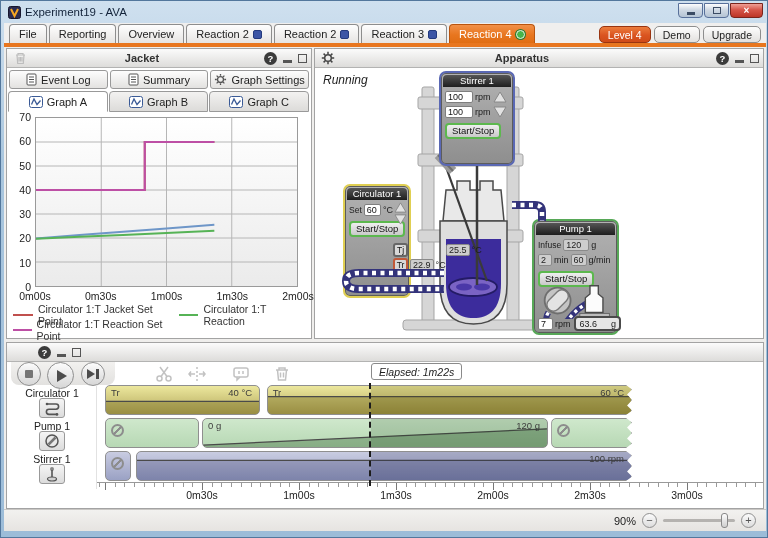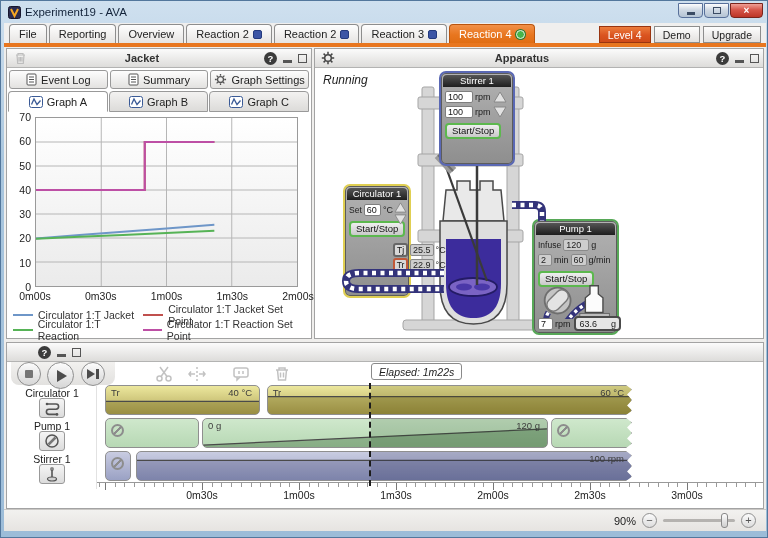--- a/index.html
+++ b/index.html
@@ -19,21 +19,21 @@
   
   #tabrow{position:absolute;left:3px;top:22px;width:762px;height:20px;background:#f0efee;display:flex;align-items:flex-end;}
   #orange-strip{position:absolute;left:3px;top:42px;width:762px;height:4px;background:#e8761f;}
   .tab{height:19px;margin-right:2px;padding:0 9px;display:flex;align-items:center;gap:4px;font-size:11px;color:#222;
     background:linear-gradient(#fefefe,#e6e4e2);border:1px solid #8d8d8d;border-bottom:none;border-radius:4px 4px 0 0;}
   .tab:first-child{margin-left:5px;}
   .tab.active{background:linear-gradient(#f austere);background:linear-gradient(#f19048,#e8761f 55%,#e06d14);color:#fff;border-color:#b9540e;}
   .ind-square{width:9px;height:9px;border-radius:2px;background:#3c55a5;border:1px solid #243a7e;}
   .ind-circle{width:9px;height:9px;border-radius:50%;background:#46b54a;border:1px solid #e8f5e6;box-shadow:0 0 0 1px #2d7a30;}
   #tab-right{margin-left:auto;display:flex;gap:3px;margin-right:5px;align-items:center;}
-  .right-btn{height:17px;padding:1px 8px;font-size:10.5px;display:flex;align-items:center;border-radius:0;
+  .right-btn{height:17px;padding:1px 8px;font-size:10.5px;display:flex;align-items:center;border-radius:5px;
     background:linear-gradient(#fdfdfd,#e2e0de);border:1px solid #8d8d8d;color:#222;}
   .right-btn.orange{background:linear-gradient(#ec7c3c,#da5420 55%,#cf4a18);border-color:#993410;color:#fff;}
   
   #content-bg{position:absolute;left:3px;top:46px;width:762px;height:462px;background:#efeeec;}
   .panel{position:absolute;background:#fff;border:1px solid #a3a3a3;}
   .panel-header{position:absolute;left:0;top:0;right:0;height:19px;display:flex;align-items:center;
     background:linear-gradient(#fbfbfb,#dddcda);border-bottom:1px solid #b3b3b2;padding:0 4px;}
   .ph-title{flex:1;text-align:center;font-size:11px;font-weight:bold;color:#333;}
   .ph-left{width:18px;display:flex;justify-content:center;}
   .ph-right{display:flex;align-items:center;gap:6px;width:52px;justify-content:flex-end;}
@@ -266,24 +266,20 @@
         <span class="ytick" style="left: 0px; top: 46.5714px;">50</span>
         <span class="ytick" style="left: 0px; top: 22.2857px;">60</span>
         <span class="ytick" style="left: 0px; top: -2px;">70</span>
         <span class="xtick" style="left: 6px;">0m00s</span>
         <span class="xtick" style="left: 71.75px;">0m30s</span>
         <span class="xtick" style="left: 137.5px;">1m00s</span>
         <span class="xtick" style="left: 203.25px;">1m30s</span>
         <span class="xtick" style="left: 269px;">2m00s</span>
       </div>
     <div id="legend">
-        <div class="legend-item" style="flex: 0 0 44%;">
-          <span class="legend-swatch" style="background: rgb(110, 150, 200);"></span>
-          <span>Circulator 1:T Jacket</span>
-        </div>
         <div class="legend-item" style="flex: 0 0 56%;">
           <span class="legend-swatch" style="background: rgb(192, 80, 77);"></span>
           <span>Circulator 1:T Jacket Set Point</span>
         </div>
         <div class="legend-item" style="flex: 0 0 44%;">
           <span class="legend-swatch" style="background: rgb(86, 179, 86);"></span>
           <span>Circulator 1:T Reaction</span>
         </div>
         <div class="legend-item" style="flex: 0 0 56%;">
           <span class="legend-swatch" style="background: rgb(189, 79, 165);"></span>
@@ -363,21 +359,21 @@
         <svg width="13" height="11" viewBox="0 0 14 12">
             <polygon points="7,1 13,11 1,11" fill="#e2e2e2" stroke="#888"></polygon>
           </svg>
         <svg width="13" height="11" viewBox="0 0 14 12">
             <polygon points="1,1 13,1 7,11" fill="#e2e2e2" stroke="#888"></polygon>
           </svg>
       </div>
       <div class="ss-btn">Start/Stop</div>
       <div class="w-row" style="margin-top:4px;">
         <span class="chip">Tj</span>
-        <span class="disp" style="width:26px;">25.5</span>
+        <span class="disp" style="width:26px;margin-left:36px;">25.5</span>
         <span>°C</span>
       </div>
       <div class="w-row">
         <span class="chip tr">Tr</span>
         <span class="disp" style="width:26px;">22.9</span>
         <span>°C</span>
       </div>
     </div>
 
     <div class="widget" style="left:217px;top:170px;width:87px;height:116px;border:2px solid #57a857;">

